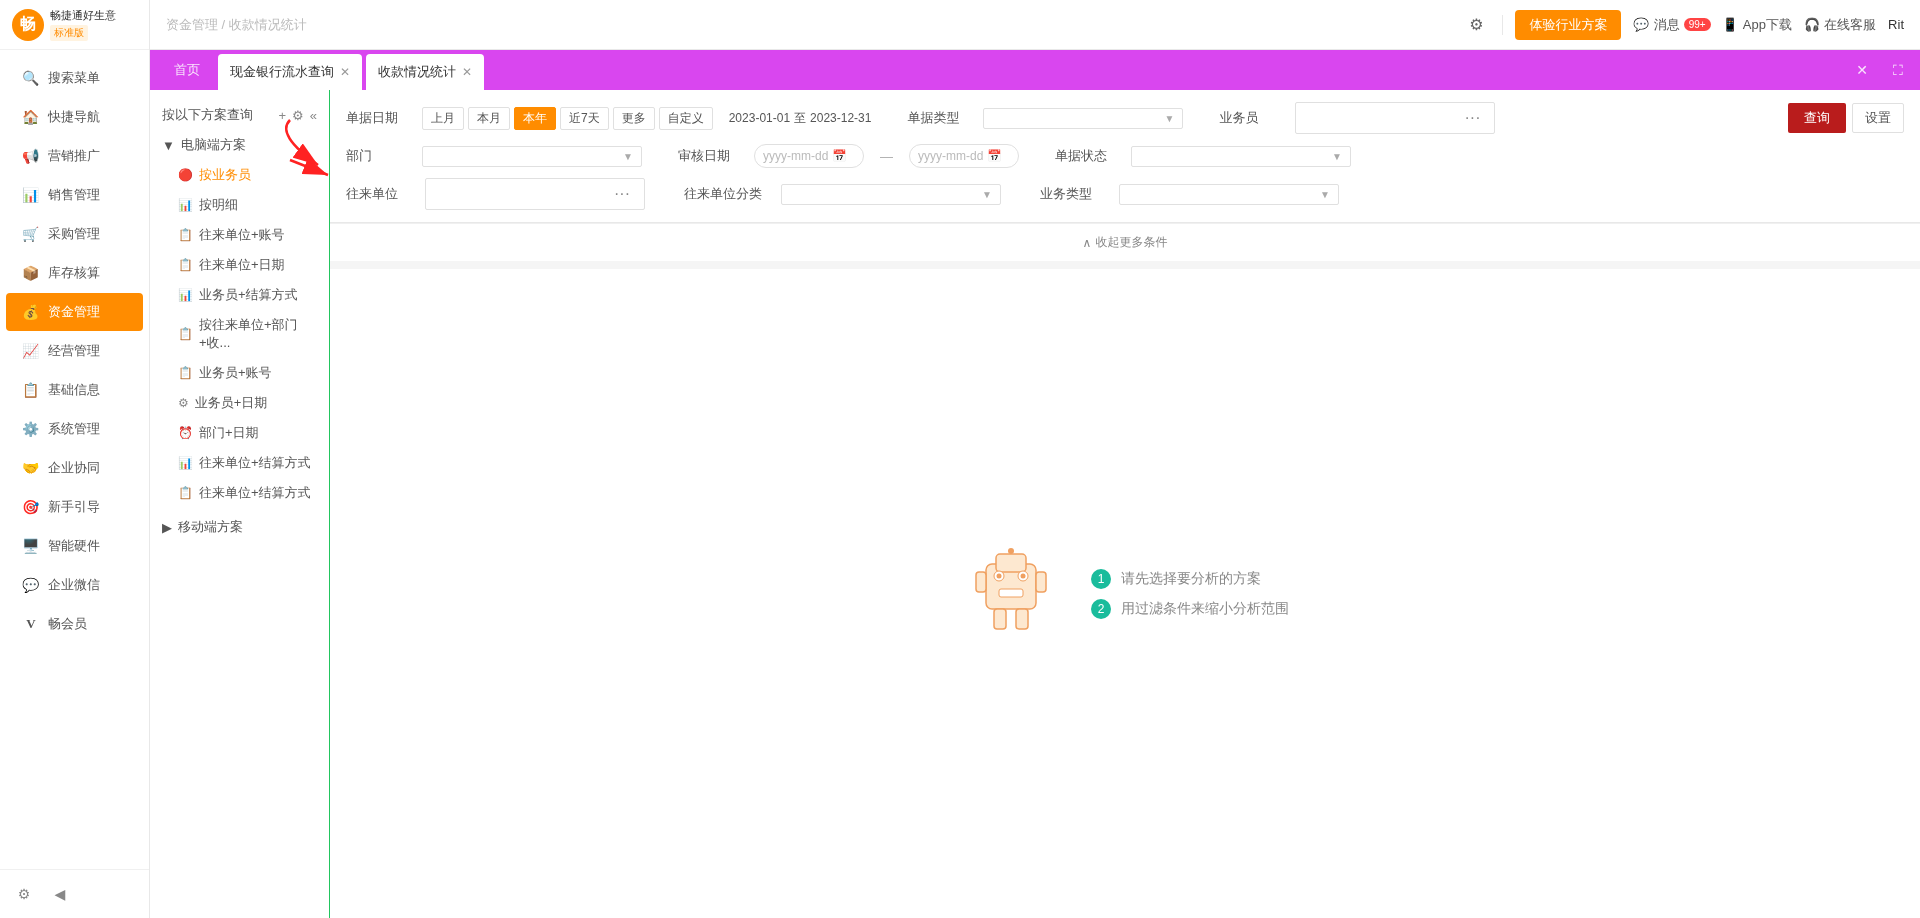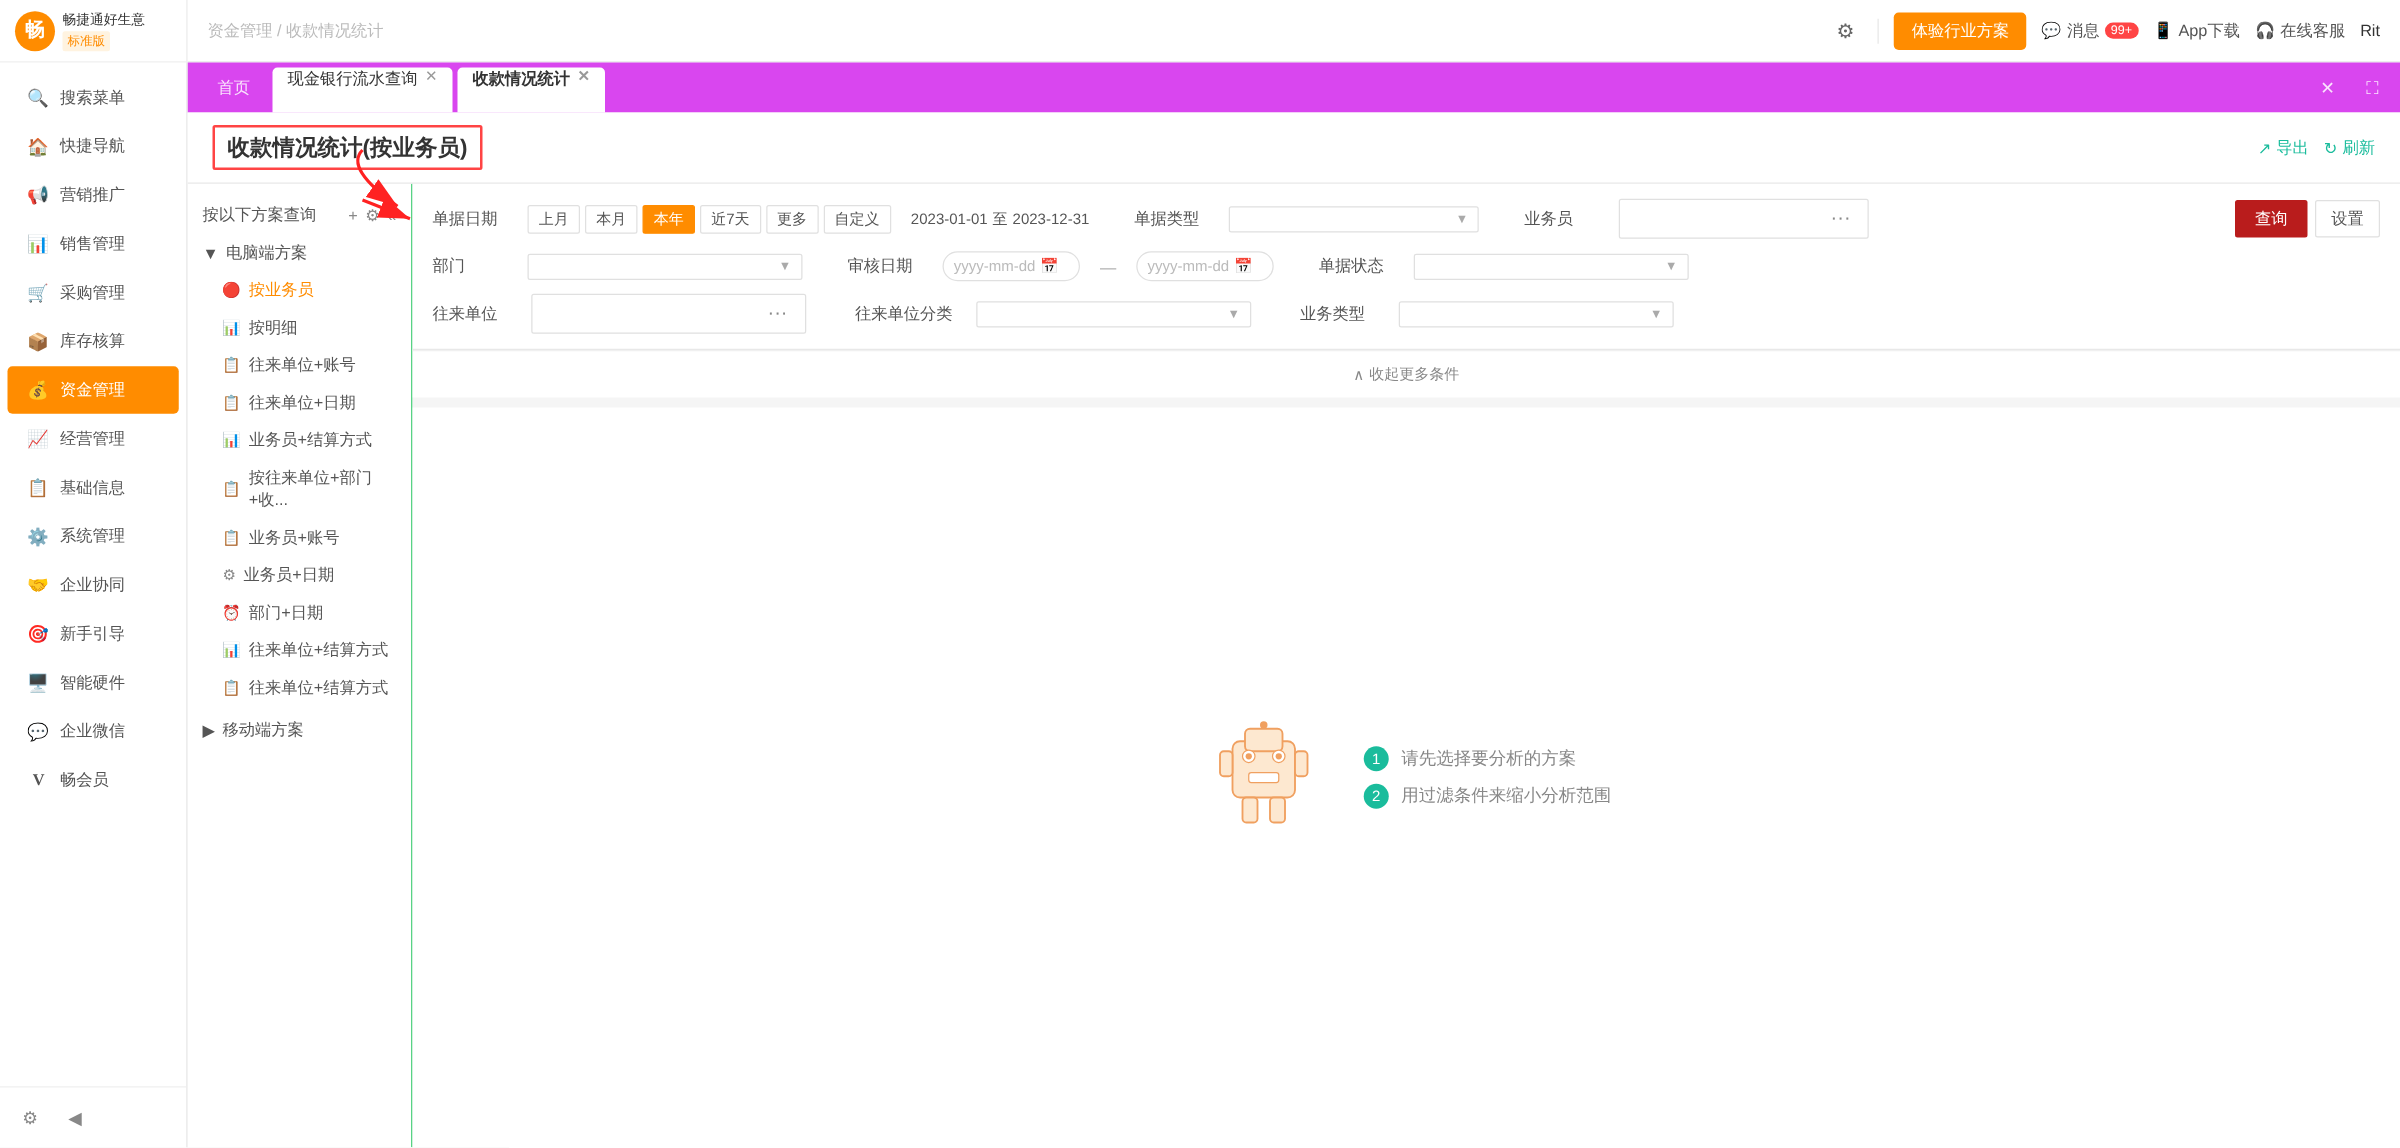--- a/index.html
+++ b/index.html
@@ -25,21 +25,21 @@
     .topbar-breadcrumb { display: flex; align-items: center; gap: 6px; color: #333; font-size: 13px; flex: 1; }
     .topbar-action { display: flex; align-items: center; gap: 4px; cursor: pointer; color: #555; font-size: 13px; }
     .badge { background: #ff4444; color: white; border-radius: 10px; font-size: 10px; padding: 1px 5px; min-width: 18px; text-align: center; }
     .topbar-user { font-size: 13px; color: #333; cursor: pointer; }
     .topbar-settings { width: 28px; height: 28px; display: flex; align-items: center; justify-content: center; cursor: pointer; color: #666; font-size: 16px; }
     .trial-btn { background: #ff8c00; color: white; border: none; border-radius: 4px; padding: 6px 14px; cursor: pointer; font-size: 13px; font-family: inherit; }
 
     
     .tabbar { height: 40px; background: #d946ef; display: flex; align-items: center; padding: 0 8px; gap: 0; }
     .tab-home { padding: 0 16px; height: 40px; display: flex; align-items: center; color: rgba(255,255,255,0.85); cursor: pointer; font-size: 13px; }
-    .tab-item { height: 36px; background: white; border-radius: 4px 4px 0 0; display: flex; padding: 0 12px; gap: 6px; font-size: 13px; color: #333; cursor: pointer; margin: 0 2px; position: relative; top: 2px; }
+    .tab-item { height: 36px; background: white; border-radius: 4px 4px 0 0; display: flex; align-items: center; padding: 0 12px; gap: 6px; font-size: 13px; color: #333; cursor: pointer; margin: 0 2px; position: relative; top: 2px; }
     .tab-item .tab-close { color: #999; font-size: 12px; cursor: pointer; }
     .window-controls { margin-left: auto; display: flex; gap: 8px; }
     .win-btn { width: 28px; height: 28px; display: flex; align-items: center; justify-content: center; color: rgba(255,255,255,0.85); cursor: pointer; font-size: 14px; }
 
     
     .page-header { background: #fff; padding: 10px 20px; display: flex; align-items: center; justify-content: space-between; border-bottom: 1px solid #e8e8e8; }
     .page-title { font-size: 18px; font-weight: bold; color: #333; border: 2px solid #ff4444; padding: 4px 10px; border-radius: 2px; }
     .page-header-actions { display: flex; gap: 12px; align-items: center; }
     .action-btn { display: flex; align-items: center; gap: 4px; cursor: pointer; color: #1abc9c; font-size: 13px; }
 
@@ -190,43 +190,30 @@
     </div>
     <div class="topbar-user">Rit</div>
   </div>
 
   <div class="tabbar">
     <div class="tab-home">首页</div>
     <div class="tab-item">
       <span>现金银行流水查询</span>
       <span class="tab-close">✕</span>
     </div>
-    <div class="tab-item" style="background:#fff;font-weight:700;">
+    <div class="tab-item" style="background:#fff;font-weight:400;">
       <span>收款情况统计</span>
       <span class="tab-close">✕</span>
     </div>
     <div class="window-controls">
       <div class="win-btn">✕</div>
       <div class="win-btn">⛶</div>
     </div>
   </div>
 
-  <div class="page-header">
-    <div class="page-title">收款情况统计(按业务员)</div>
-    <div class="page-header-actions">
-      <div class="action-btn">
-        <span>↗</span>
-        <span>导出</span>
-      </div>
-      <div class="action-btn">
-        <span>↻</span>
-        <span>刷新</span>
-      </div>
-    </div>
-  </div>
 
   <div class="content">
 
     <div class="left-panel">
       <div class="panel-header">
         <span class="panel-header-text">按以下方案查询</span>
         <div class="panel-header-icons">
           <span class="panel-icon-btn">+</span>
           <span class="panel-icon-btn">⚙</span>
           <span class="panel-icon-btn">«</span>

